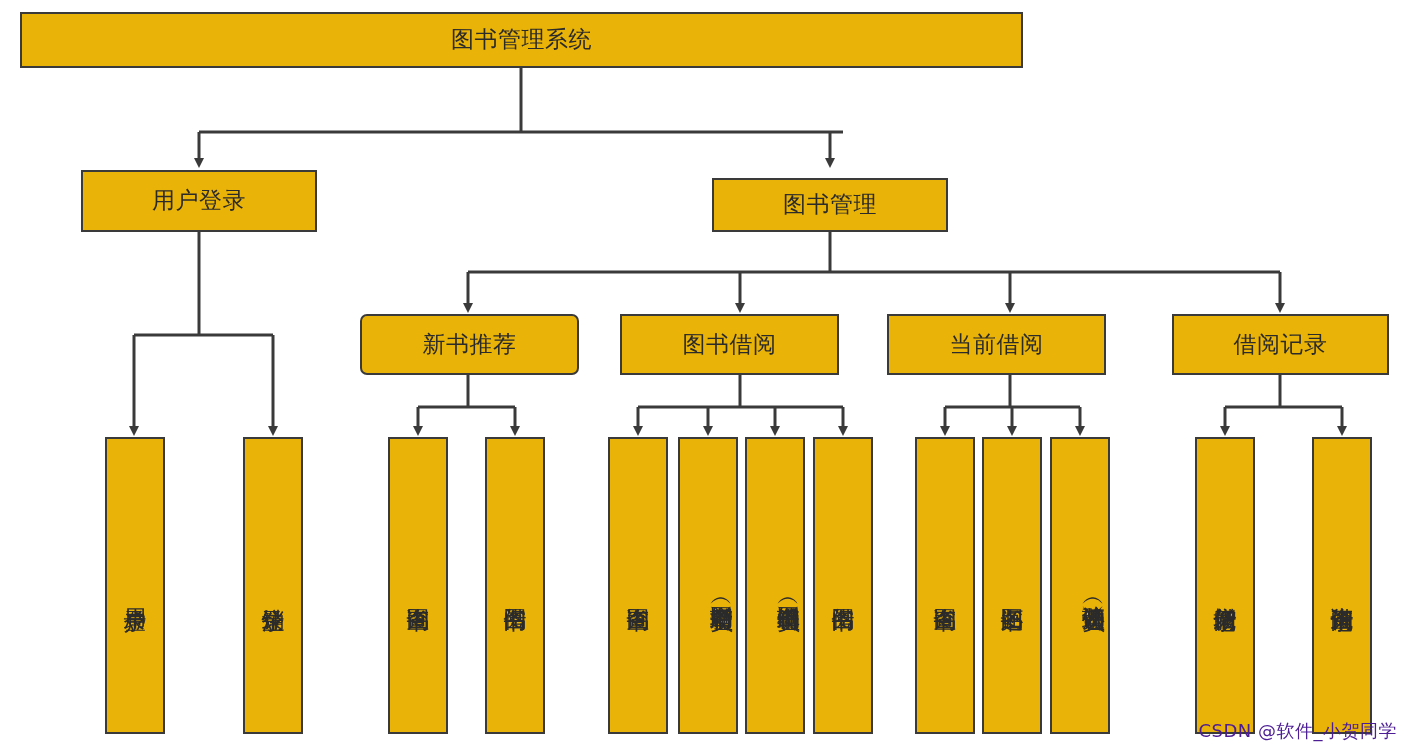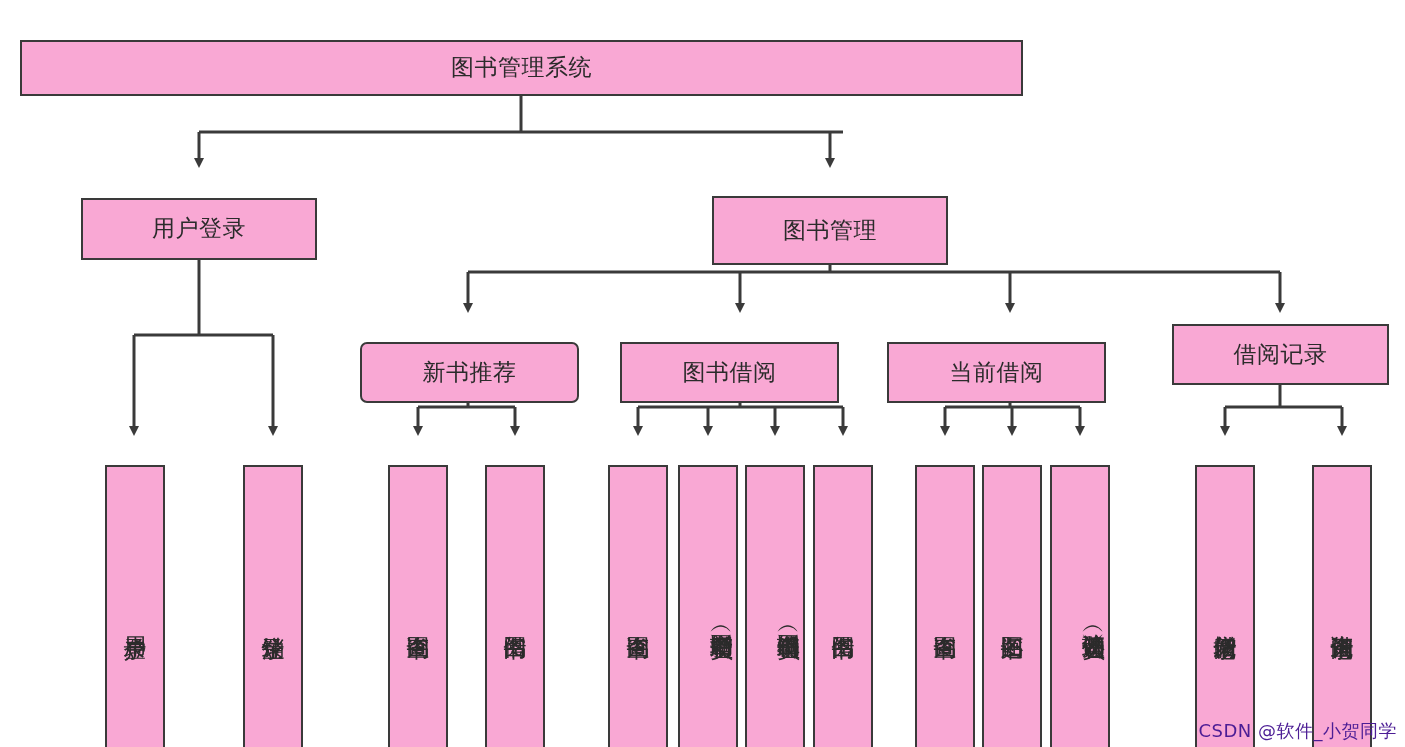--- a/index.html
+++ b/index.html
@@ -21,27 +21,26 @@
     position: absolute;
     left: 0;
     top: 0;
     width: 1405px;
     height: 747px;
   }
   .node {
     position: absolute;
     box-sizing: border-box;
     border: 2px solid #3a3a3a;
-    background: #f9a8d4;
+    background: #eab308;
     display: flex;
     align-items: center;
     justify-content: center;
     color: #2b2b2b;
     letter-spacing: 0.5px;
-    margin-top: 28px;
   }
   .node.horiz {
     font-size: 23px;
     line-height: 1.2;
   }
   .node.vert {
     writing-mode: vertical-rl;
     text-orientation: upright;
     font-size: 23px;
     line-height: 1.25;
@@ -118,34 +117,34 @@
     </g>
   </svg>
 
   <div class="node horiz" style="left:20px; top:12px; width:1003px; height:56px;">
     <span>图书管理系统</span>
   </div>
 
   <div class="node horiz" style="left:81px; top:170px; width:236px; height:62px;">
     <span>用户登录</span>
   </div>
-  <div class="node horiz" style="left:712px; top:168px; width:236px; height:69px;">
+  <div class="node horiz" style="left:712px; top:178px; width:236px; height:54px;">
     <span>图书管理</span>
   </div>
 
   <div class="node horiz" style="left:360px; top:314px; width:219px; height:61px;border-radius:7px;">
     <span>新书推荐</span>
   </div>
   <div class="node horiz" style="left:620px; top:314px; width:219px; height:61px;">
     <span>图书借阅</span>
   </div>
   <div class="node horiz" style="left:887px; top:314px; width:219px; height:61px;">
     <span>当前借阅</span>
   </div>
-  <div class="node horiz" style="left:1172px; top:296px; width:217px; height:61px;">
+  <div class="node horiz" style="left:1172px; top:314px; width:217px; height:61px;">
     <span>借阅记录</span>
   </div>
 
   <div class="node vert" style="left:105px; top:437px; width:60px; height:297px; align-items:center;">
     <span>用户登录</span>
   </div>
   <div class="node vert" style="left:243px; top:437px; width:60px; height:297px; align-items:center;">
     <span>注销登录</span>
   </div>
 

